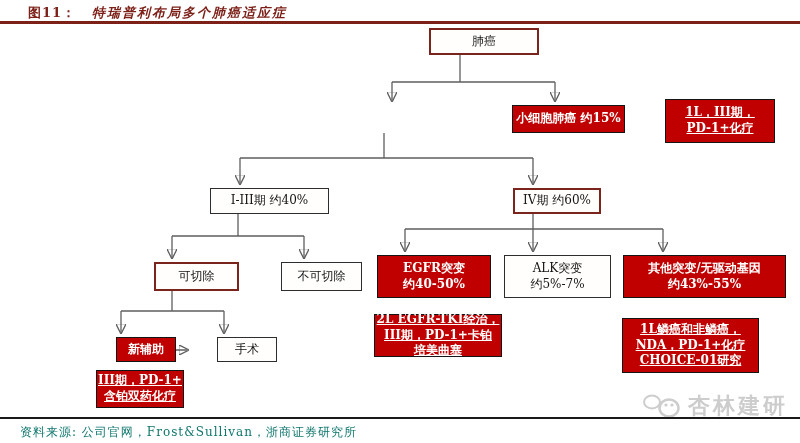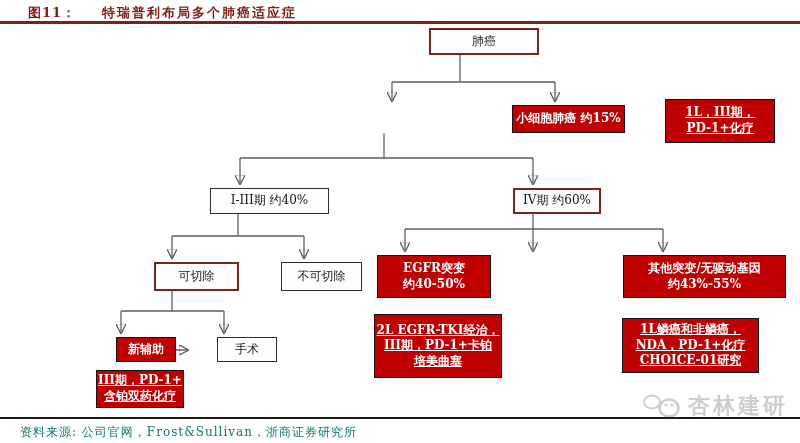--- a/index.html
+++ b/index.html
@@ -4,21 +4,21 @@
 <style>
   html,body{margin:0;padding:0;background:#ffffff;}
   .canvas{
     position:relative;width:800px;height:443px;background:#ffffff;
     font-family:"DejaVu Sans",sans-serif;overflow:hidden;
   }
   
   .hdr{position:absolute;left:8px;top:4px;display:flex;align-items:baseline;
        color:#7c2018;font-weight:bold;font-size:13px;font-family:"DejaVu Serif","Liberation Serif",serif;padding-left:20px;}
   .hdr .fig{letter-spacing:1px;}
-  .hdr .ttl{margin-left:26px;letter-spacing:2px;}
+  .hdr .ttl{margin-left:16px;letter-spacing:2px;font-style:italic;}
   .hdr-rule{position:absolute;left:0;top:21px;width:800px;height:3px;background:#7c2018;}
   
   .ftr-rule{position:absolute;left:0;top:417px;width:800px;height:2px;background:#1a1a1a;}
   .src{position:absolute;left:20px;top:424px;font-size:12px;color:#0f766e;
        font-family:"DejaVu Serif","Liberation Serif",serif;letter-spacing:1px;}
   
   .wm{position:absolute;right:12px;top:391px;display:flex;align-items:center;color:#cdcdcd;}
   .wm .wm-text{font-size:22px;letter-spacing:3px;font-weight:bold;
        font-family:"DejaVu Serif","Liberation Serif",serif;}
   .wm svg{margin-right:4px;}
@@ -102,27 +102,31 @@
 
   <div class="node white" style="left:257px;top:262px;width:81px;height:29px">
     <span>不可切除</span>
   </div>
 
   <div class="node red" style="left:353px;top:255px;width:114px;height:43px">
     <span>EGFR突变</span>
     <span>约40-50%</span>
   </div>
 
+  <div class="node white" style="left:480px;top:255px;width:107px;height:43px">
+    <span>ALK突变</span>
+    <span>约5%-7%</span>
+  </div>
 
   <div class="node red" style="left:599px;top:255px;width:163px;height:43px">
     <span>其他突变/无驱动基因</span>
     <span>约43%-55%</span>
   </div>
 
-  <div class="node red ul" style="left:350px;top:314px;width:128px;height:64px">
+  <div class="node red ul" style="left:350px;top:314px;width:128px;height:43px">
     <span>2L EGFR-TKI经治，</span>
     <span>III期，PD-1+卡铂</span>
     <span>培美曲塞</span>
   </div>
 
   <div class="node red" style="left:92px;top:337px;width:60px;height:25px">
     <span>新辅助</span>
   </div>
 
   <div class="node white" style="left:193px;top:337px;width:60px;height:25px">

